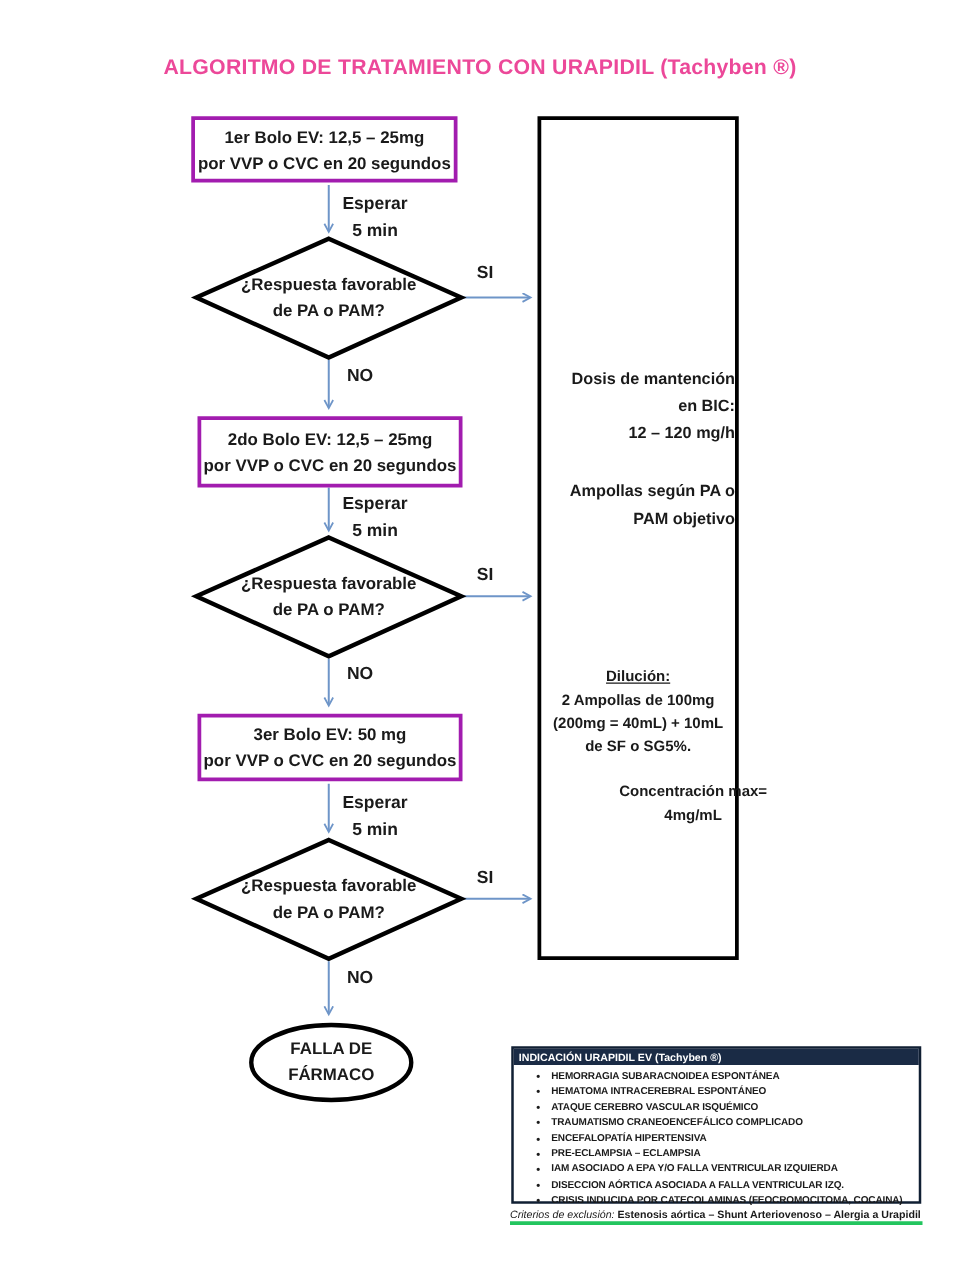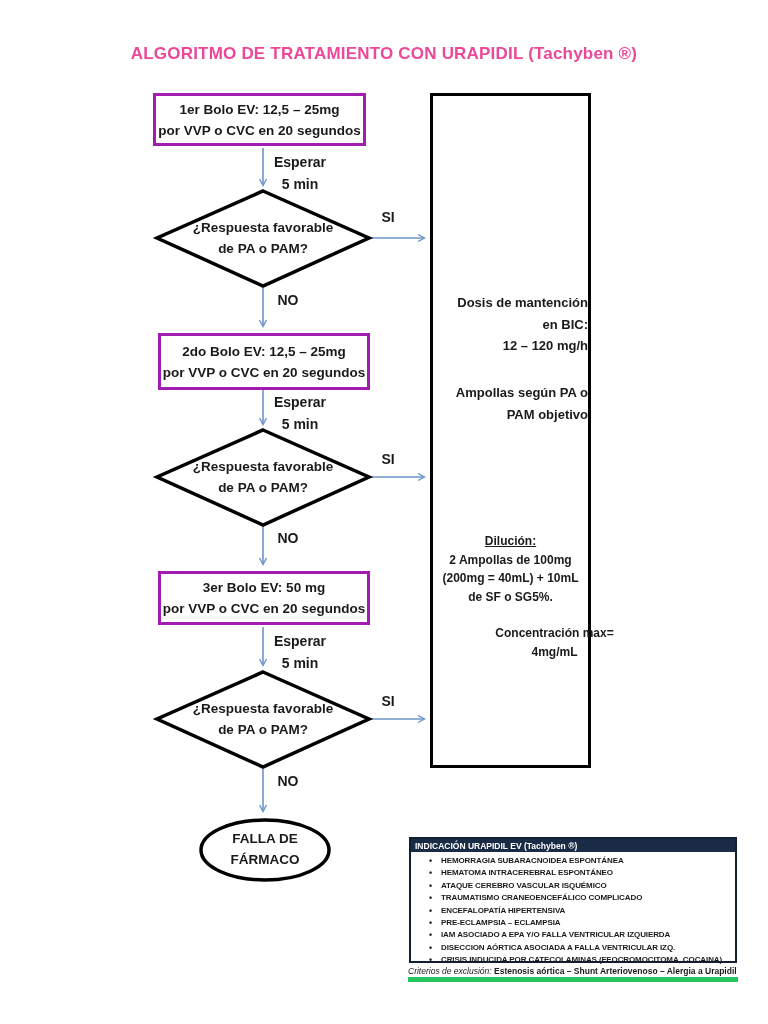--- a/index.html
+++ b/index.html
@@ -14,21 +14,21 @@
   .lbl{font-weight:bold;font-size:14px;text-align:center;line-height:22px;}
   .sidebox{box-sizing:border-box;border:3px solid #000;background:#fff;}
   .sidetext{text-align:right;font-weight:bold;font-size:13px;line-height:21.5px;}
   .diltext{text-align:center;font-weight:bold;font-size:12px;line-height:18.5px;}
   .dil-title{text-decoration:underline;}
   .panel{box-sizing:border-box;border:2px solid #101f33;background:#fff;}
   .panel-header{background:#1a2b45;color:#fff;font-size:8.5px;font-weight:bold;padding:2px 4px 1px 4px;line-height:10px;}
   .panel ul{margin:3px 0 0 0;padding:0 4px 0 30px;list-style:none;}
   .panel li{font-size:8px;font-weight:bold;line-height:12.4px;letter-spacing:-0.1px;position:relative;}
   .panel li::before{content:"•";position:absolute;left:-12px;top:0;font-size:9px;}
-  .exclusion{font-size:8.5px;border-bottom:5px solid #22c55e;padding-bottom:1px;white-space:nowrap;}
+  .exclusion{font-size:8.5px;border-bottom:3px solid #22c55e;padding-bottom:1px;white-space:nowrap;}
   .exclusion .ex-label{font-style:italic;font-weight:normal;}
   .exclusion .ex-text{font-weight:bold;}
 </style>
 </head>
 <body>
 
 <div class="stage">
 
   <svg class="layer" viewBox="0 0 768 1024">
     <defs>

